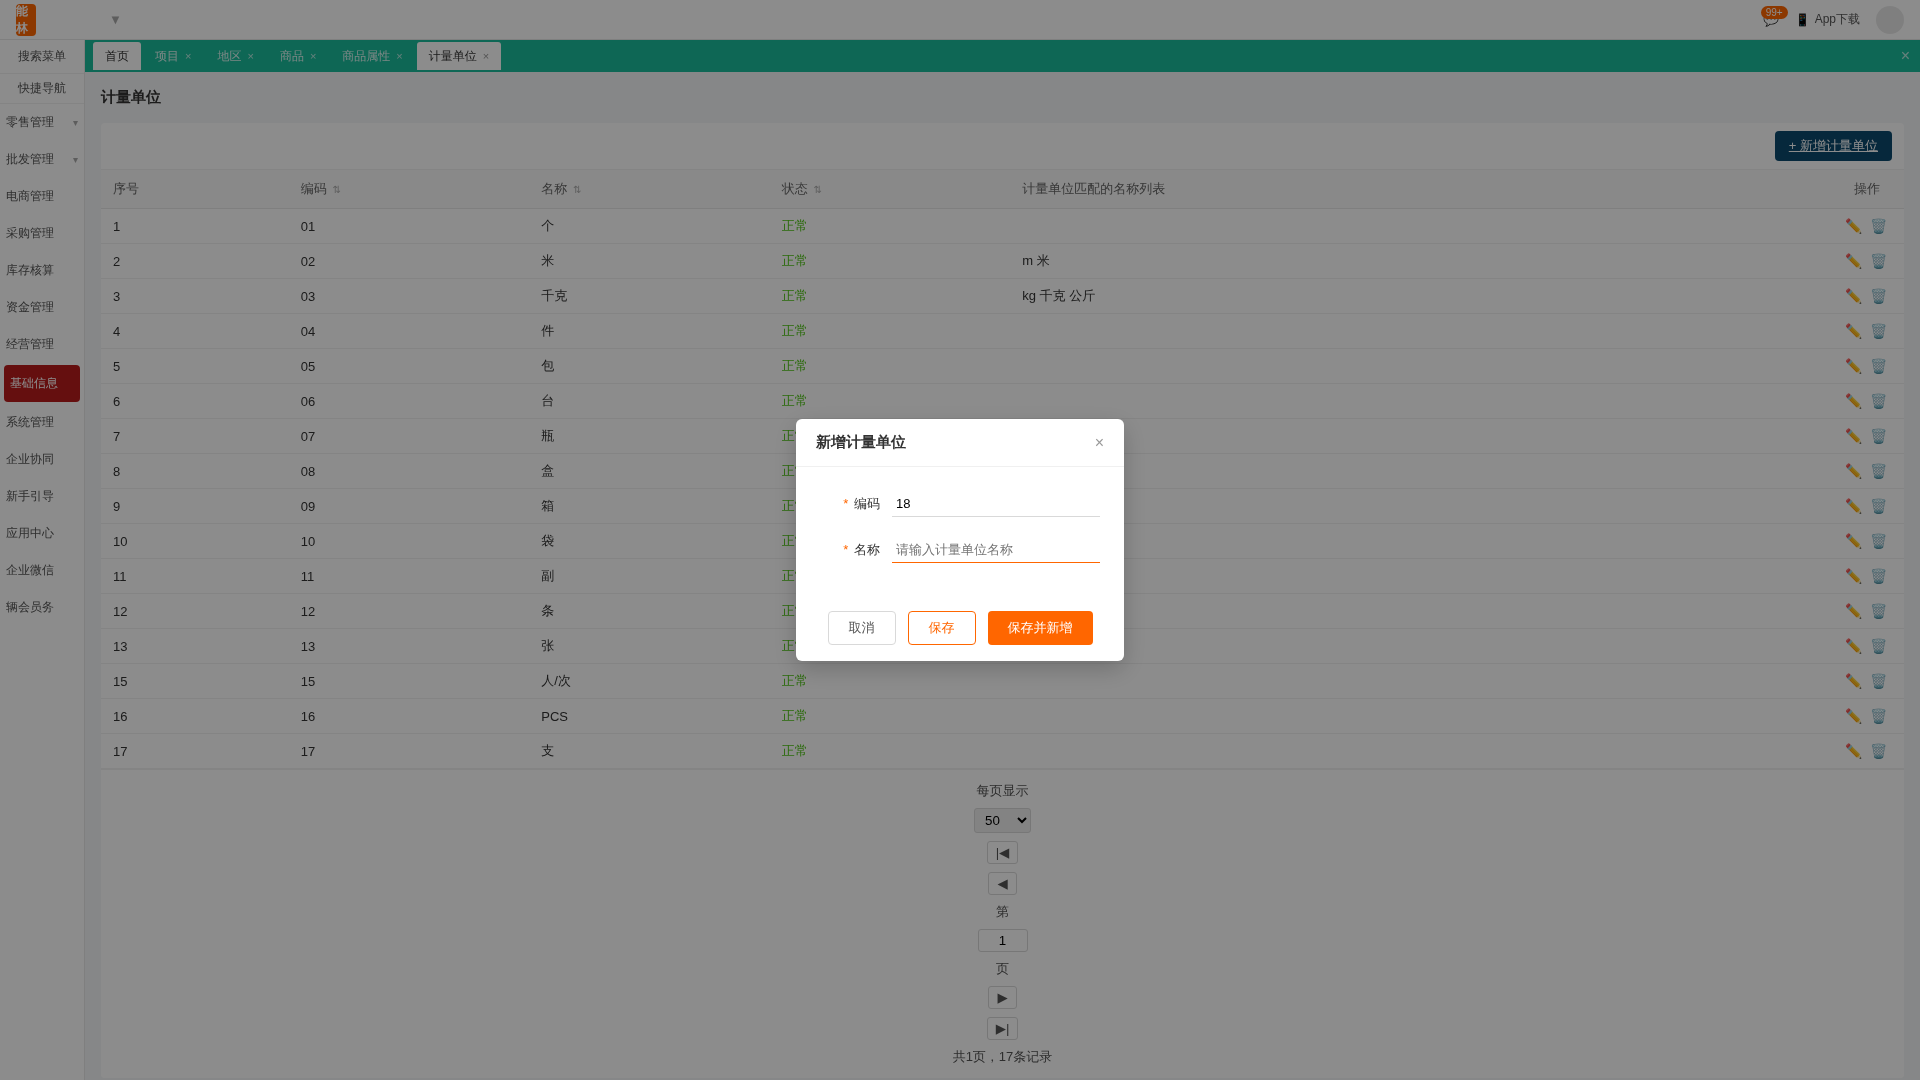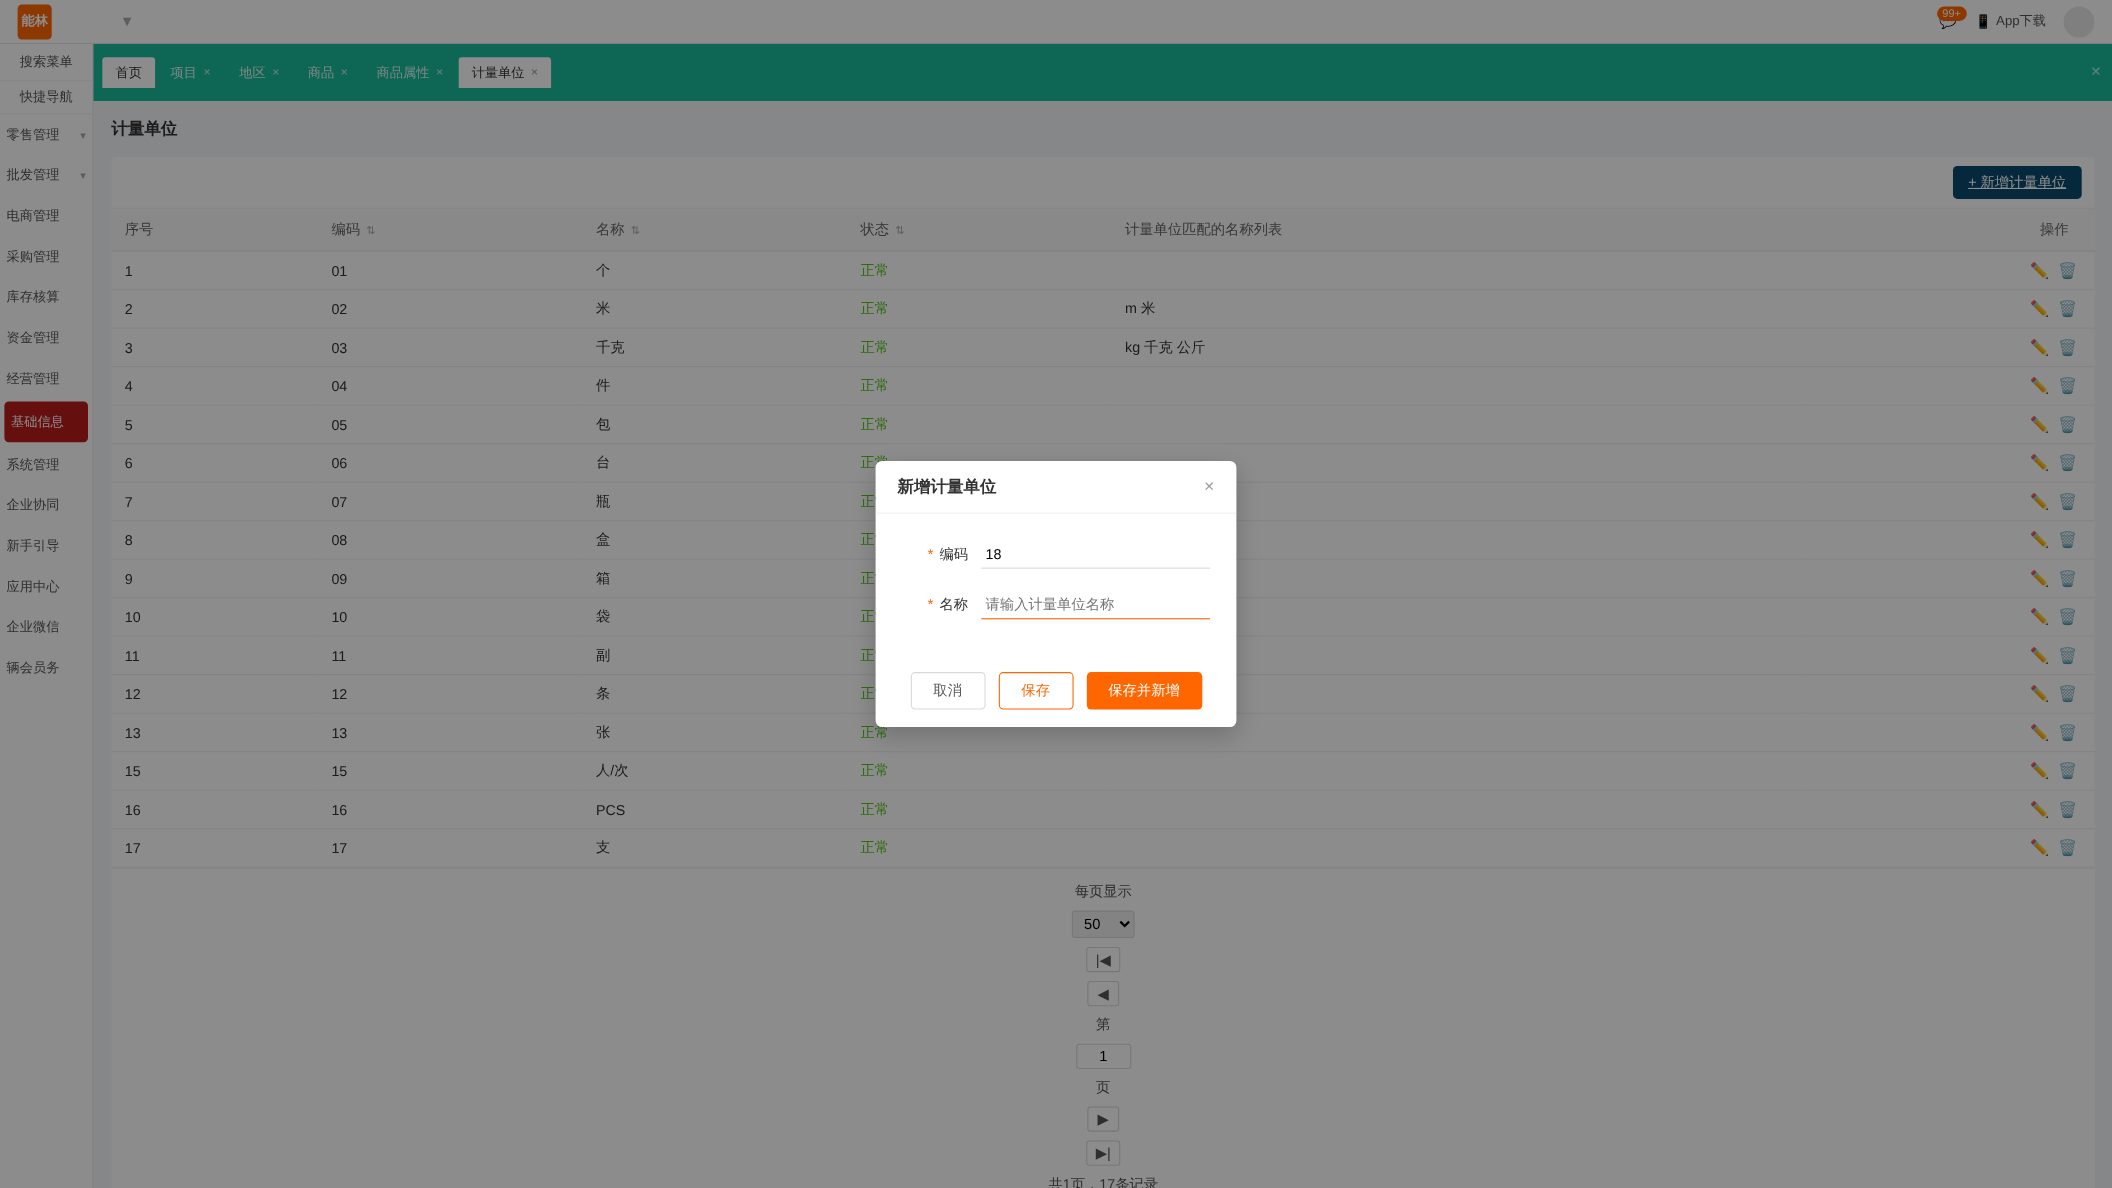--- a/index.html
+++ b/index.html
@@ -2,40 +2,40 @@
 <html><head>
   <meta charset="utf-8">
   <style>
     * { margin: 0; padding: 0; box-sizing: border-box; }
     body { font-family: "Microsoft YaHei", "PingFang SC", sans-serif; font-size: 13px; background: #f0f2f5; color: #333; width: 1920px; height: 1080px; overflow: hidden; }
 
     
     .top-bar { height: 40px; background: #fff; display: flex; align-items: center; justify-content: space-between; border-bottom: 1px solid #e8e8e8; padding: 0 16px; }
     .top-bar-left { display: flex; align-items: center; gap: 8px; }
     .logo-area { display: flex; align-items: center; gap: 6px; width: 85px; }
-    .logo-icon { width: 31px; height: 32px; background: #f60; border-radius: 4px; display: flex; align-items: center; justify-content: center; color: white; font-weight: bold; font-size: 12px; }
+    .logo-icon { width: 20px; height: 32px; background: #f60; border-radius: 4px; display: flex; align-items: center; justify-content: center; color: white; font-weight: bold; font-size: 12px; }
     .top-bar-right { display: flex; align-items: center; gap: 16px; }
     .top-badge { position: relative; cursor: pointer; }
     .badge { background: #f60; color: white; border-radius: 8px; padding: 1px 5px; font-size: 10px; position: absolute; top: -6px; right: -8px; }
     .top-btn { font-size: 12px; color: #555; cursor: pointer; display: flex; align-items: center; gap: 4px; }
     .avatar-circle { width: 28px; height: 28px; background: #e8e8e8; border-radius: 50%; }
 
     
     .sidebar { position: absolute; left: 0; top: 40px; width: 85px; height: 1040px; background: #fff; border-right: 1px solid #e8e8e8; display: flex; flex-direction: column; overflow: hidden; }
     .sidebar-search { padding: 8px 6px; border-bottom: 1px solid #f0f0f0; font-size: 12px; color: #555; cursor: pointer; text-align: center; }
     .sidebar-nav { padding: 6px 6px; border-bottom: 1px solid #f0f0f0; font-size: 12px; color: #555; cursor: pointer; text-align: center; }
     .sidebar-item { padding: 10px 6px; font-size: 12px; color: #555; cursor: pointer; text-align: center; display: flex; align-items: center; justify-content: space-between; }
     .sidebar-item.active { background: #b91c1c; color: white; border-radius: 4px; margin: 2px 4px; }
     .arrow { font-size: 10px; color: #aaa; }
 
     
     .main { position: absolute; left: 85px; top: 40px; right: 0; bottom: 0; display: flex; flex-direction: column; }
 
     
-    .tab-bar { height: 52px; background: #1abc9c; display: flex; align-items: center; padding: 0 8px; gap: 2px; flex-shrink: 0; }
+    .tab-bar { height: 32px; background: #1abc9c; display: flex; align-items: center; padding: 0 8px; gap: 2px; flex-shrink: 0; }
     .tab { display: flex; align-items: center; height: 28px; padding: 0 12px; border-radius: 3px 3px 0 0; font-size: 12px; cursor: pointer; gap: 6px; color: rgba(255,255,255,0.85); }
     .tab.active { background: white; color: #333; }
     .tab-x { color: rgba(255,255,255,0.7); font-size: 11px; cursor: pointer; }
     .tab.active .tab-x { color: #999; }
 
     
     .content { flex: 1; background: #f5f6f7; padding: 16px; overflow: auto; position: relative; }
     .page-title { font-size: 15px; font-weight: bold; color: #333; margin-bottom: 16px; }
 
     

